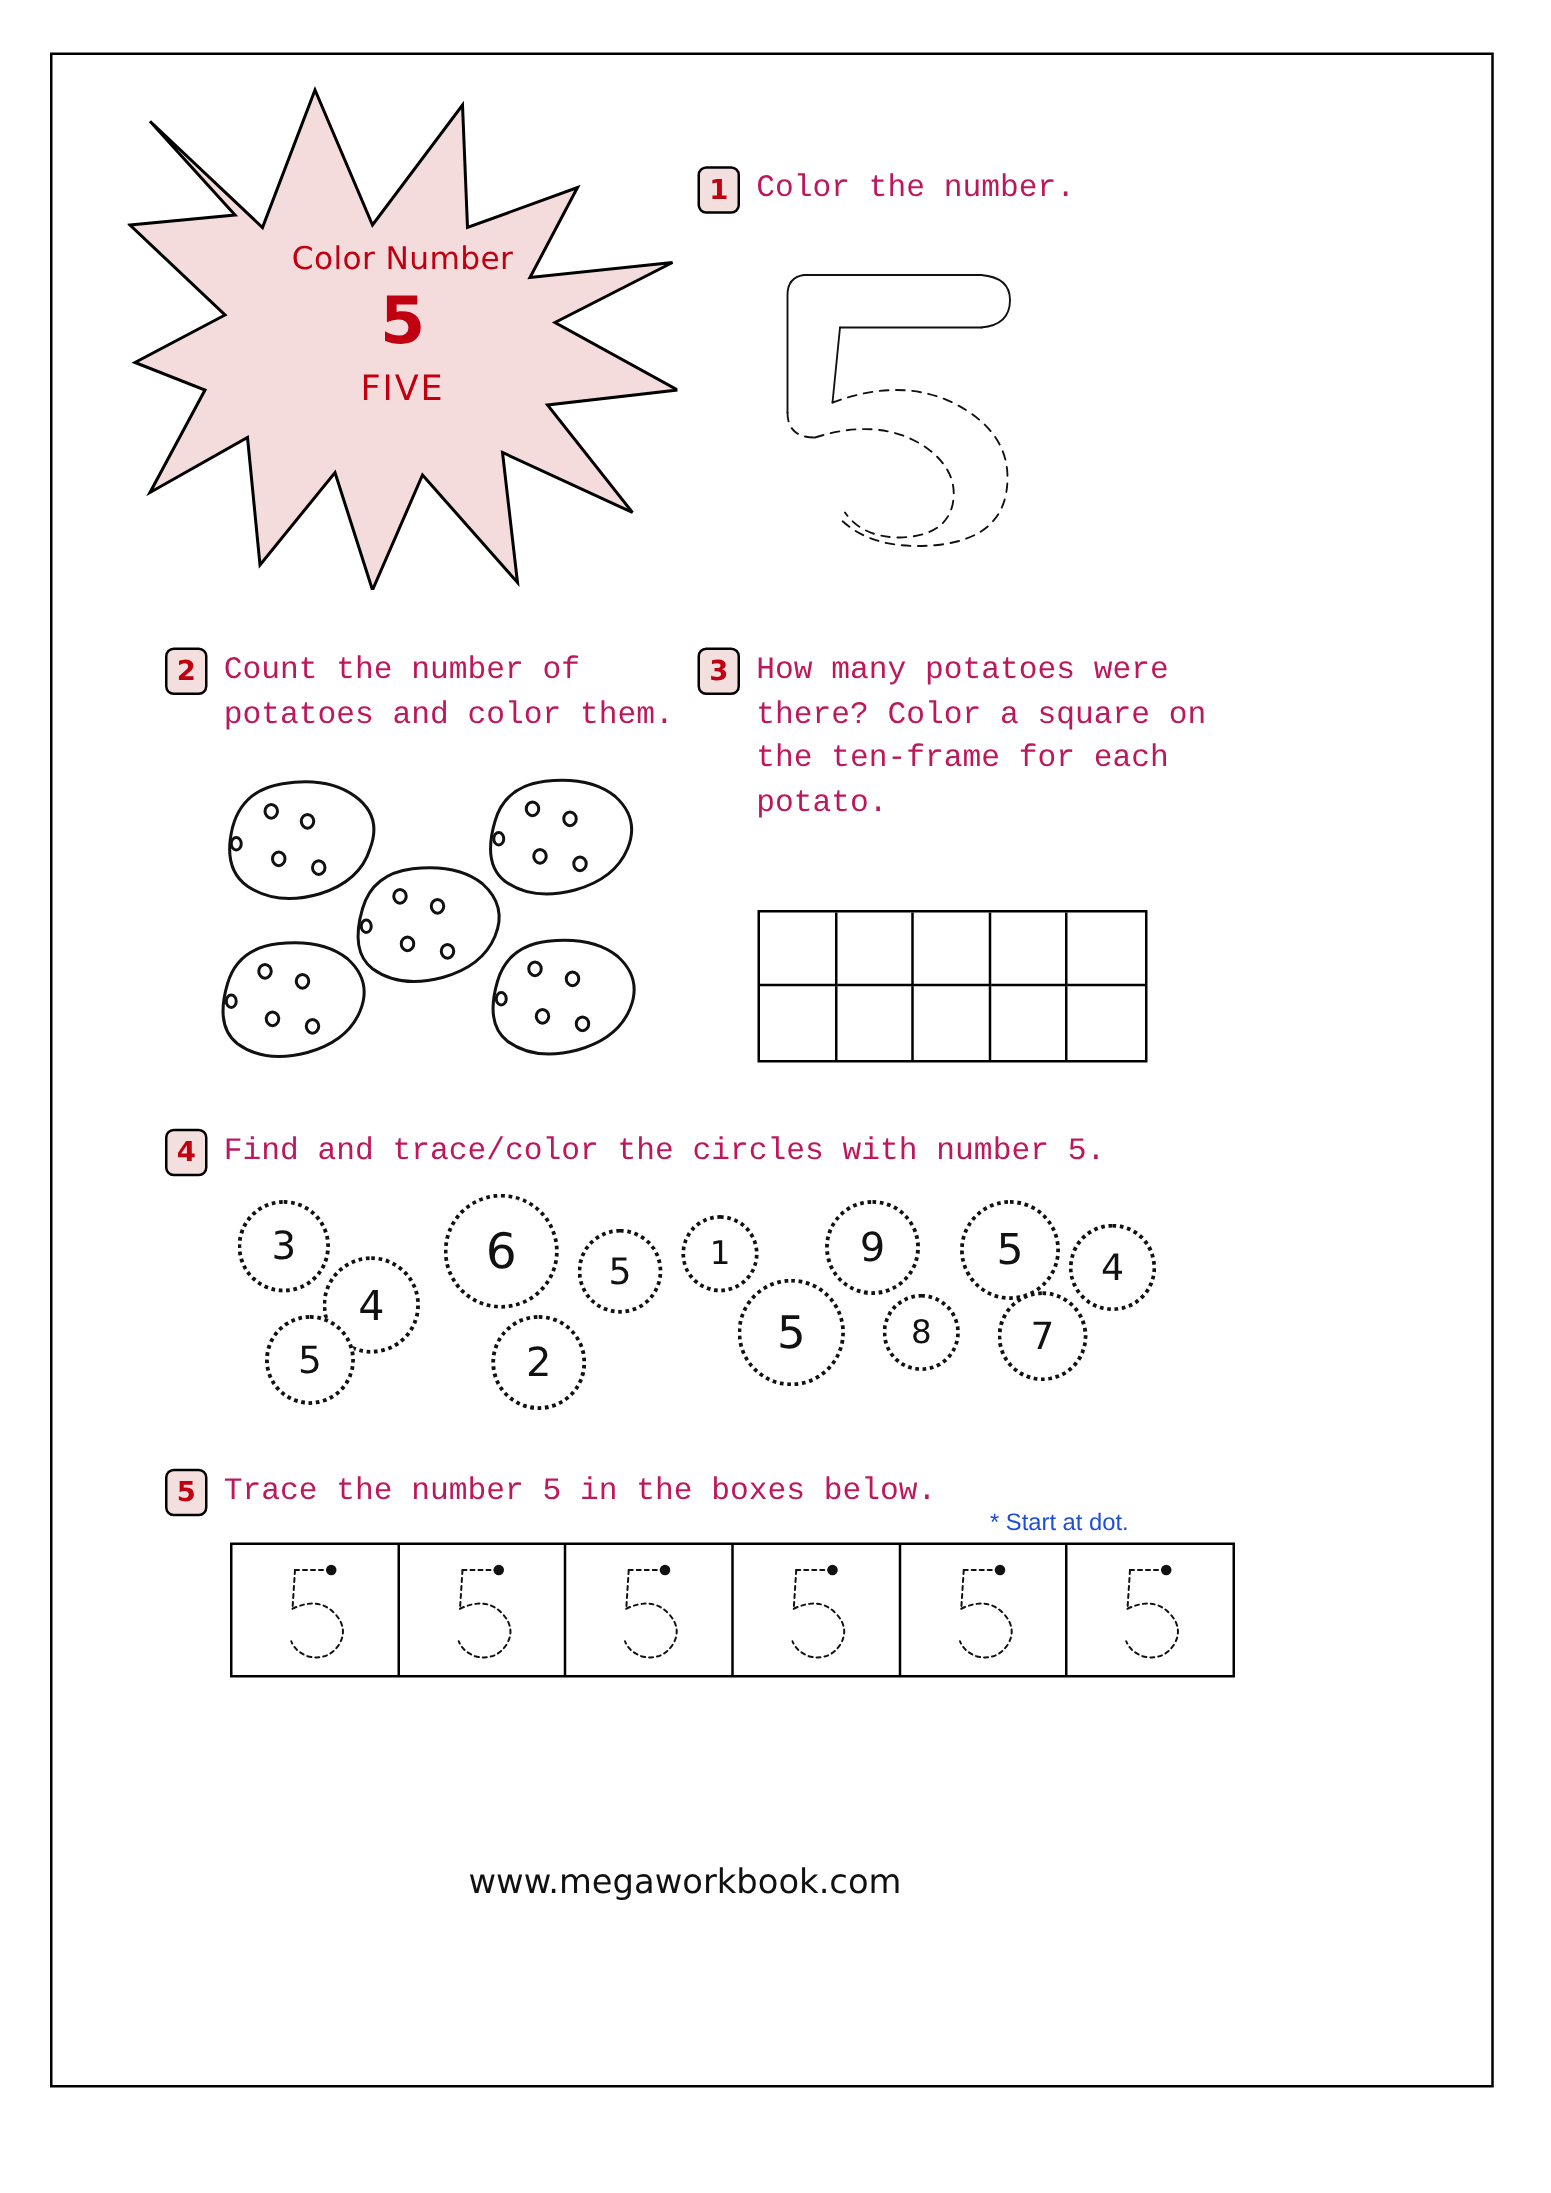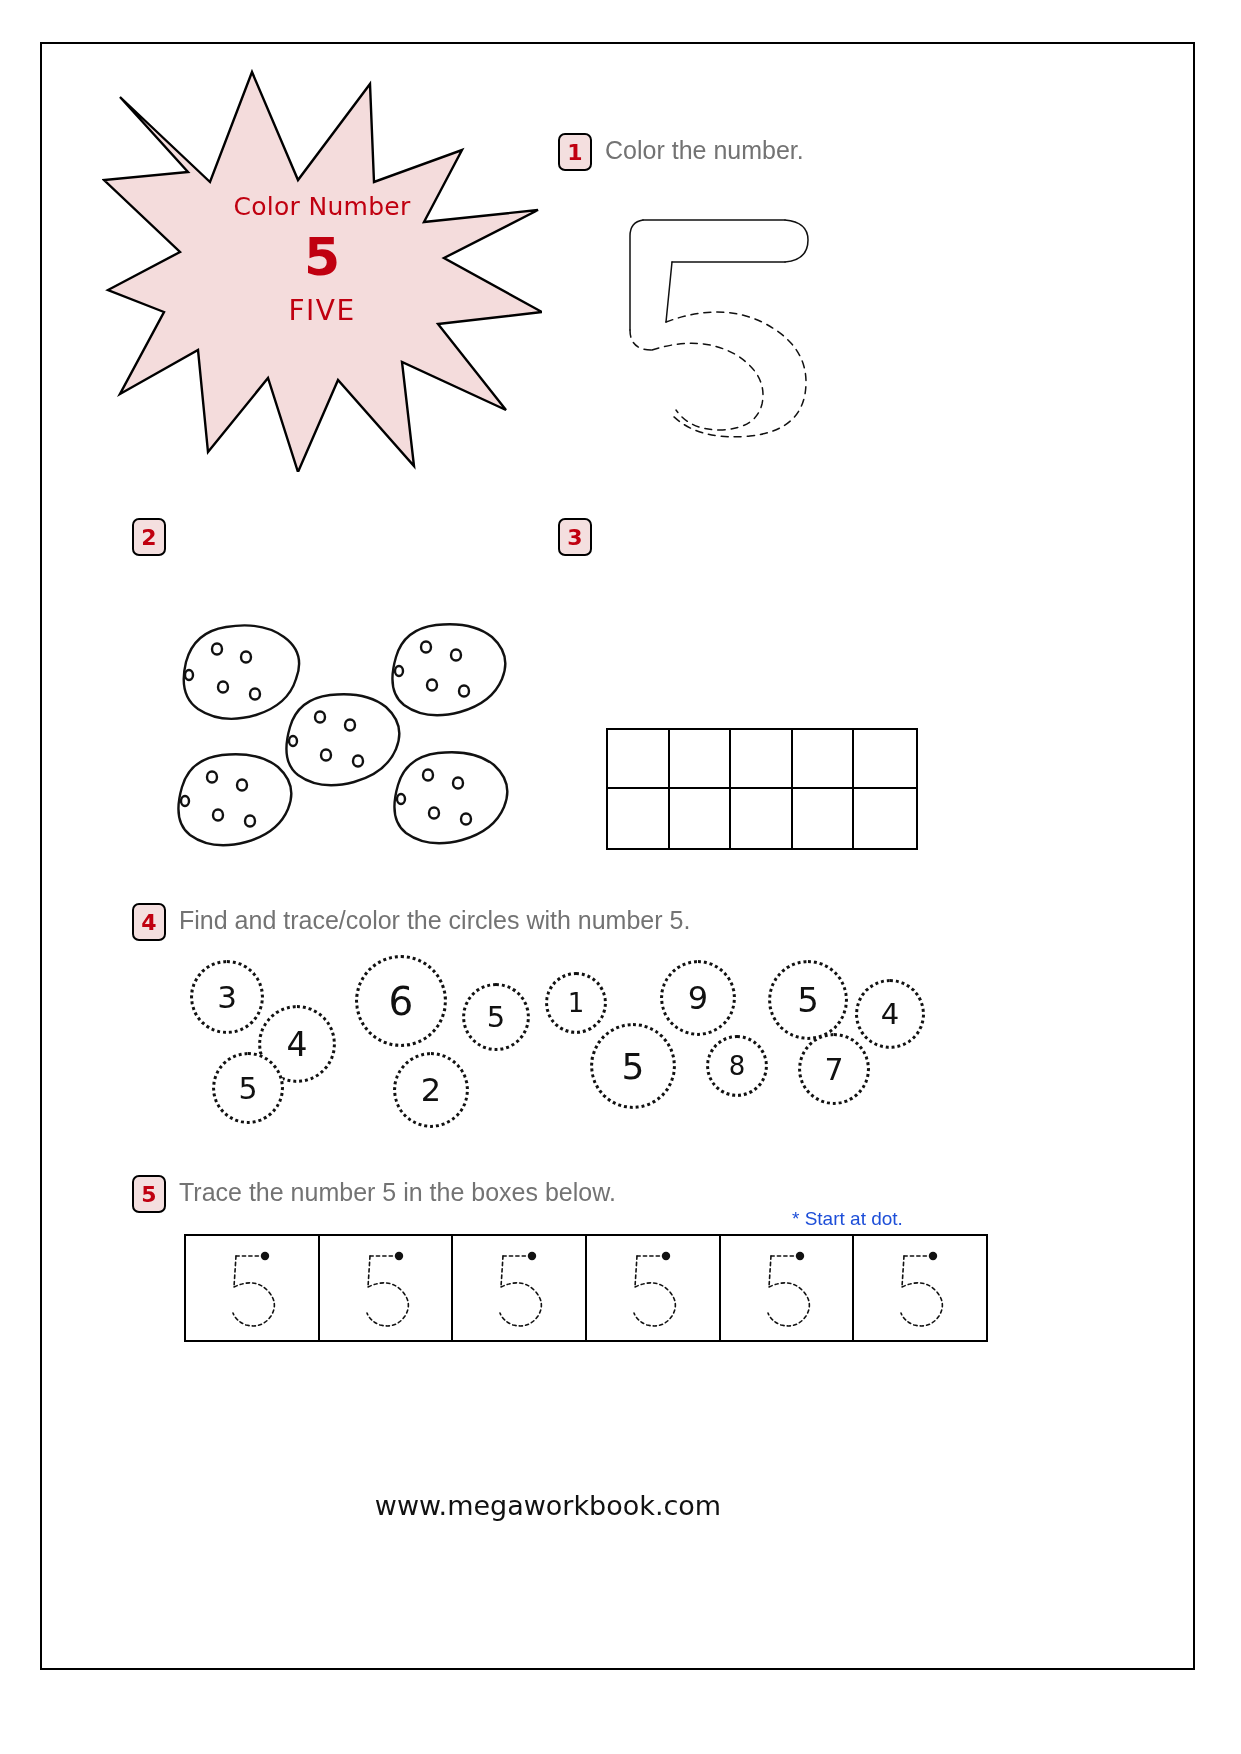--- a/index.html
+++ b/index.html
@@ -49,24 +49,24 @@
     border: 2.2px solid #000;
     border-radius: 7px;
     background: #f4dfdf;
     color: #c00010;
     font-size: 22px;
     font-weight: bold;
     font-family: "DejaVu Sans", sans-serif;
     flex: 0 0 auto;
   }
   .instr {
-    color: #737373;
+    color: #be185d;
     font-size: 25px;
     line-height: 1.42;
-    font-family: Liberation Sans, sans-serif;
+    font-family: Liberation Mono, monospace;
   }
   .row { display: flex; align-items: flex-start; gap: 13px; }
 
   
   #sec1 { position: absolute; left: 558px; top: 133px; }
   #sec1-big-five {
     position: absolute;
     left: 610px; top: 210px;
     width: 220px; height: 230px;
   }
@@ -186,20 +186,21 @@
 
         <path d="M20 120 Q20 140 42 140" stroke-dasharray="7 6"></path>
         <path d="M56 112 Q110 92 152 112 Q196 134 196 172 Q196 220 140 226 Q88 231 62 205" stroke-dasharray="7 6"></path>
         <path d="M42 140 Q92 124 128 146 Q158 166 152 194 Q146 219 110 220 Q80 220 66 200" stroke-dasharray="7 6"></path>
       </g>
     </svg>
   </div>
 
   <div id="sec2" class="row">
     <span class="step-badge">2</span>
+    <span class="instr">Count the number of potatoes and color them.</span>
   </div>
 
   <div id="potatoes">
     <svg viewBox="0 0 400 250" aria-hidden="true">
       <g fill="#fff" stroke="#111" stroke-width="2.4" stroke-linejoin="round">
 
         <g>
           <path d="M26 57 Q34 27 66 22 Q102 16 124 32 Q146 48 136 74 Q128 100 96 110 Q62 120 38 104 Q18 90 26 57 Z"></path>
           <ellipse cx="57" cy="44" rx="5" ry="5.5" fill="#fff"></ellipse>
           <ellipse cx="86" cy="52" rx="5" ry="5.5" fill="#fff"></ellipse>
@@ -243,20 +244,21 @@
           <ellipse cx="306" cy="214" rx="5" ry="5.5" fill="#fff"></ellipse>
           <ellipse cx="241" cy="194" rx="4" ry="5" fill="#fff"></ellipse>
         </g>
       </g>
     </svg>
   </div>
 
   <div id="sec3">
     <div class="row">
       <span class="step-badge">3</span>
+      <span class="instr">How many potatoes were there? Color a square on the ten-frame for each potato.</span>
     </div>
   </div>
 
   <div id="ten-frame">
     <div class="cell"></div>
     <div class="cell"></div>
     <div class="cell"></div>
     <div class="cell"></div>
     <div class="cell"></div>
     <div class="cell"></div>

